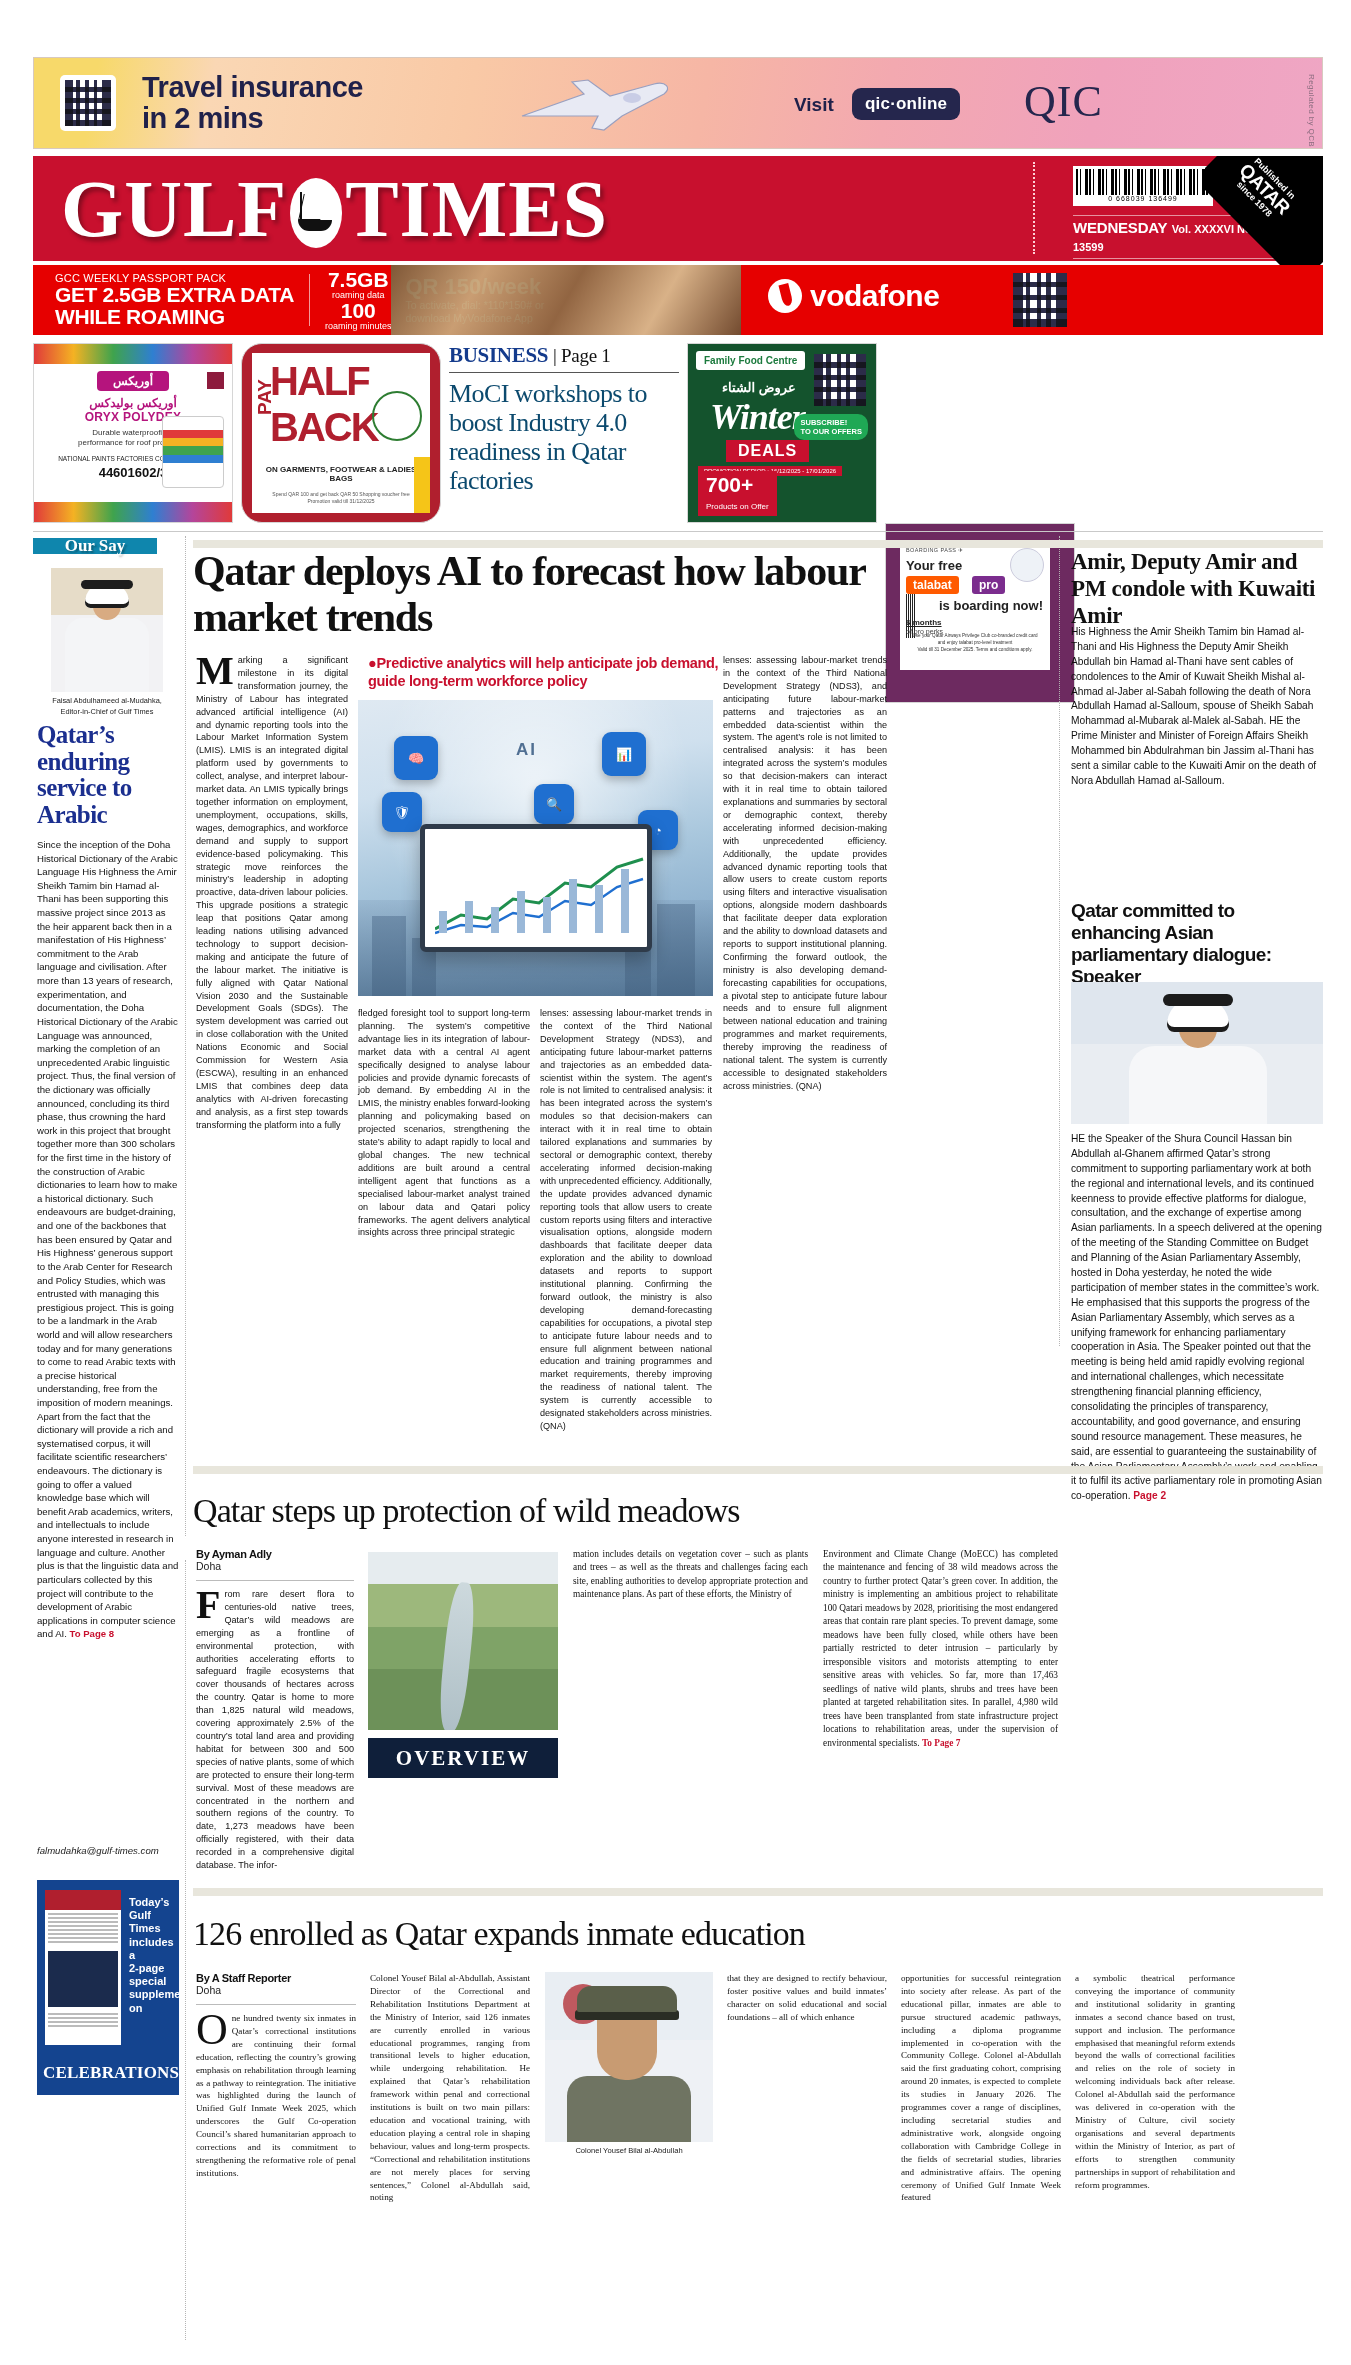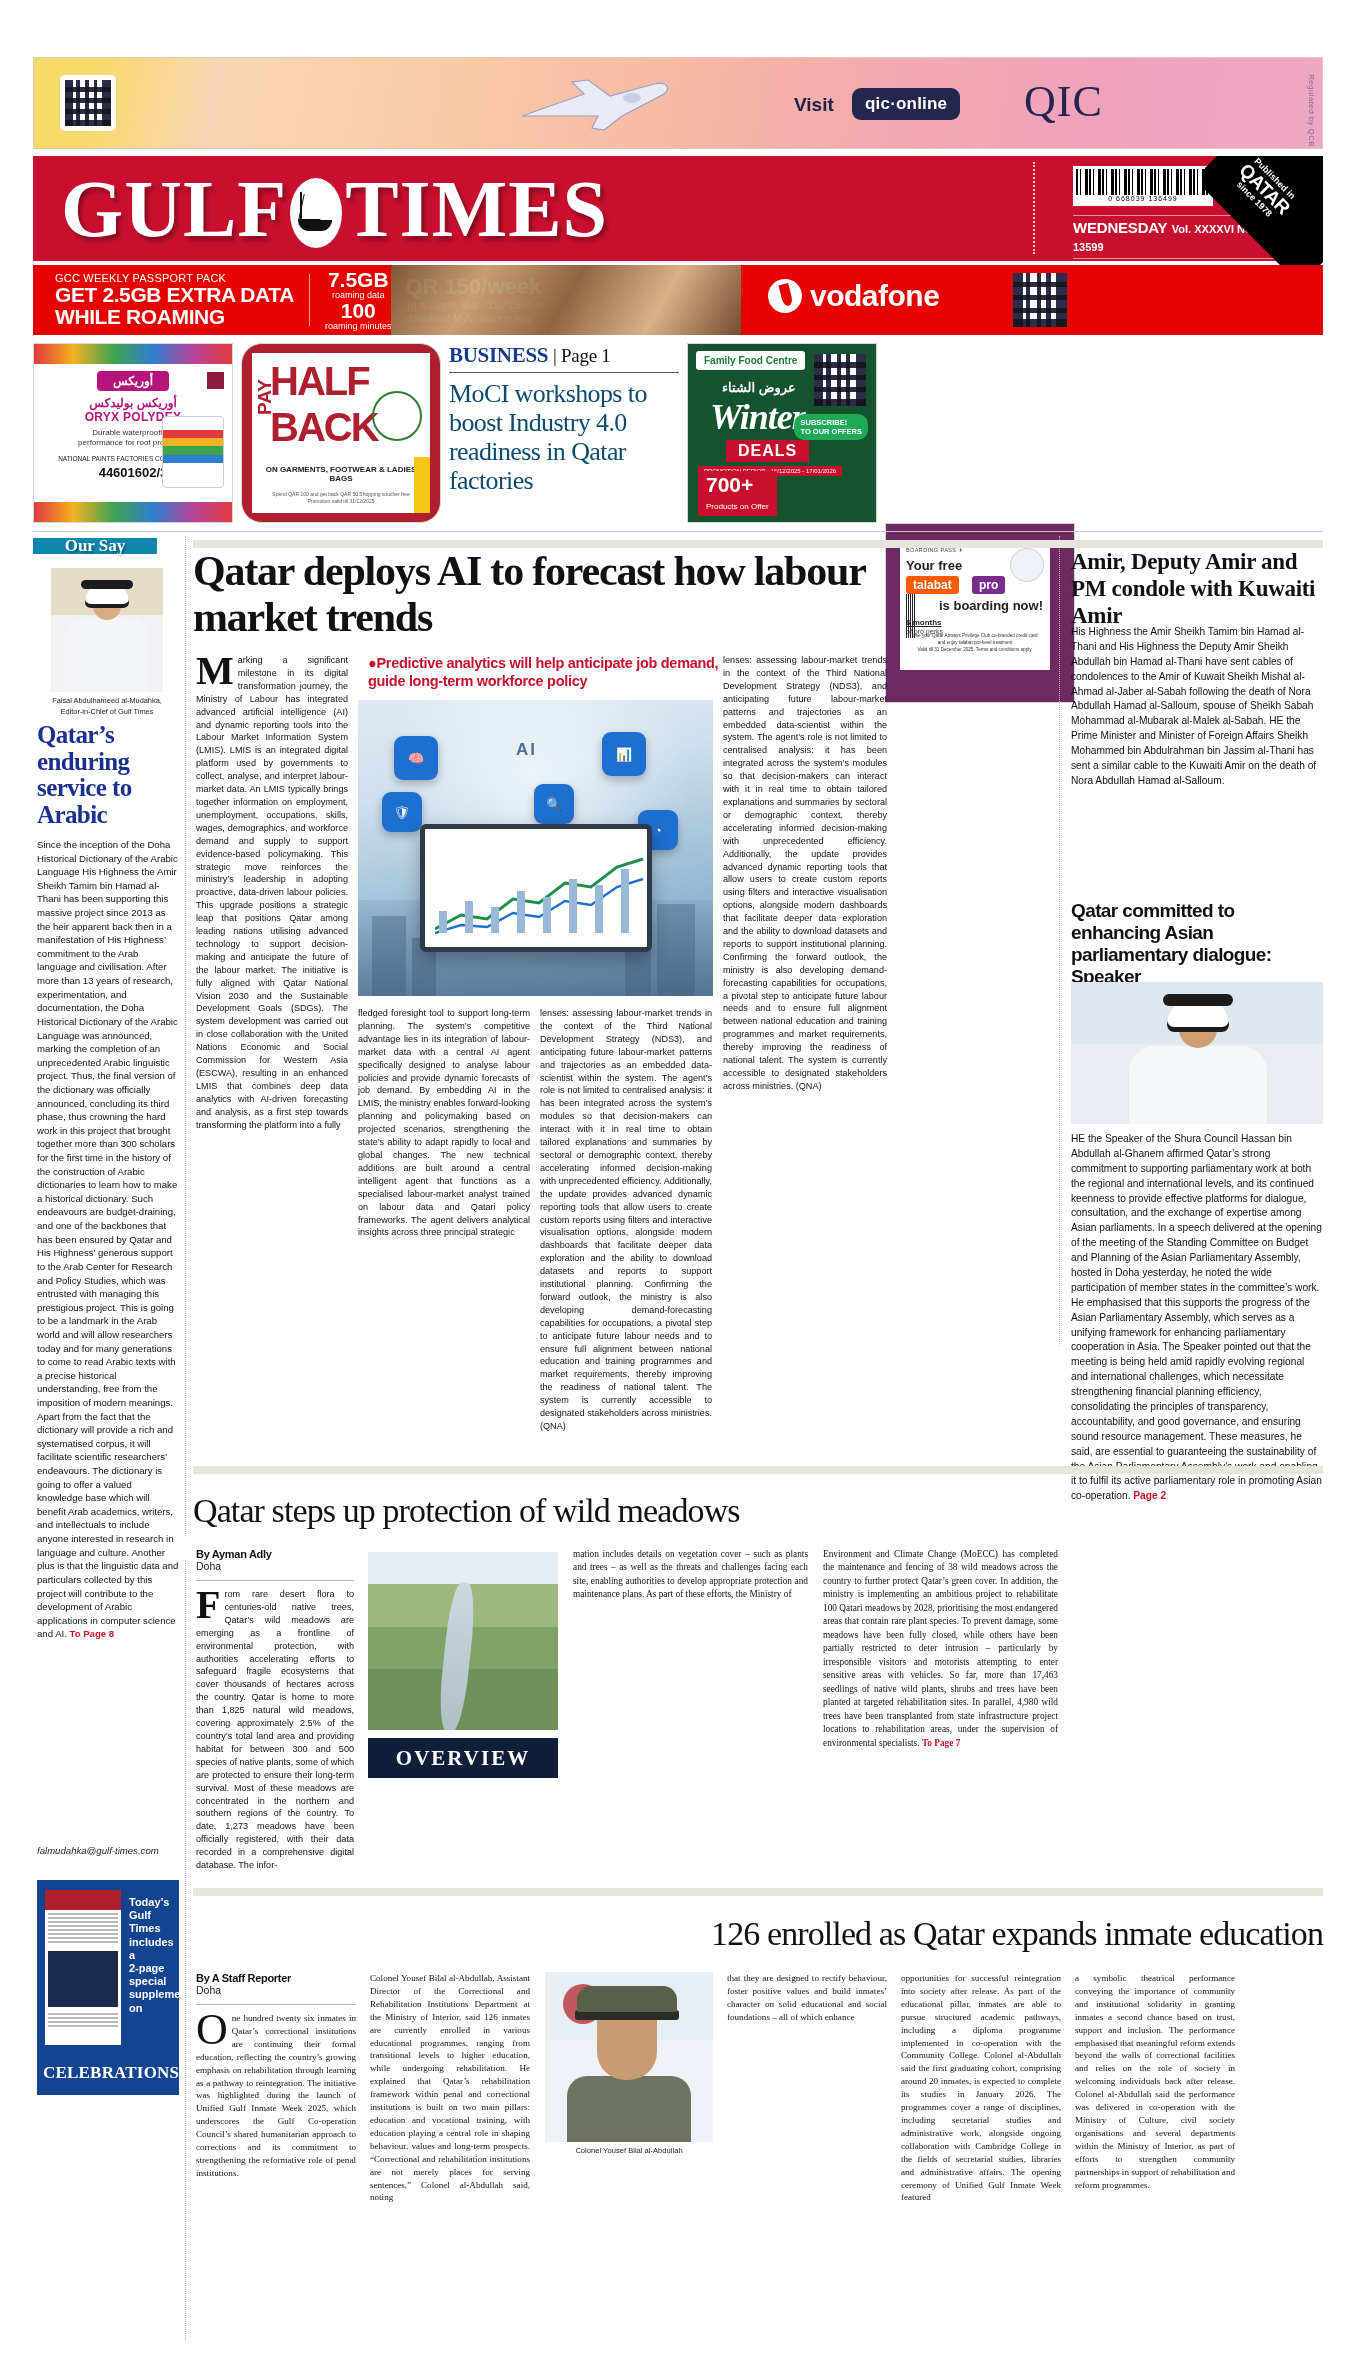--- a/index.html
+++ b/index.html
@@ -300,21 +300,21 @@
      color:#fff; font-family:"Liberation Serif", serif; font-weight:bold; font-size:21px;
      letter-spacing:2px; display:flex; align-items:center; justify-content:center;}
   .m-col3 { position:absolute; left:540px; top:1548px; width:235px; font-size:9.3px; line-height:1.45;
      text-align:justify; font-family:"Liberation Serif", serif;}
   .m-col4 { position:absolute; left:790px; top:1548px; width:235px; font-size:9.3px; line-height:1.45;
      text-align:justify; font-family:"Liberation Serif", serif;}
   .topage7 { color:#c8102e; font-weight:bold; }
 
   
   .sec3-hl { position:absolute; left:160px; top:1915px; width:1130px;
-     font-family:"Liberation Serif", serif; font-size:34px; color:#111; letter-spacing:-.9px;text-align:right;}
+     font-family:"Liberation Serif", serif; font-size:34px; color:#111; letter-spacing:-.9px;}
   .i-col1 { position:absolute; left:163px; top:1972px; width:160px; }
   .i-body { font-size:9.1px; line-height:1.42; text-align:justify; font-family:"Liberation Serif", serif;}
   .i-col2 { position:absolute; left:337px; top:1972px; width:160px; font-size:9.1px; line-height:1.42;
      text-align:justify; font-family:"Liberation Serif", serif;}
   .i-photo { position:absolute; left:512px; top:1972px; width:168px; height:170px;
      background:linear-gradient(180deg,#e9eef3 0 40%,#eef1f5 40%); overflow:hidden;}
   .ip-cap { position:absolute; left:32px; top:14px; width:100px; height:26px; background:#5a5f4a;
      border-radius:14px 14px 2px 2px;}
   .ip-peak { position:absolute; left:30px; top:38px; width:104px; height:10px; background:#2a2d24;
      border-radius:3px;}
@@ -337,20 +337,24 @@
 </style>
 </head>
 <body>
 
 <div class="page">
 
   <div class="topad">
     <div class="qr">
         <div class="qrpat"></div>
       </div>
+    <div class="tline">
+      <div>Travel insurance</div>
+      <div>in 2 mins</div>
+    </div>
     <svg class="plane" viewBox="0 0 170 58">
       <path d="M8 40 L70 18 L58 6 L74 4 L96 20 L140 8 C152 5 158 12 150 18 L108 40 L90 54 L78 52 L84 40 Z" fill="#e8eaf4" stroke="#9aa0c0" stroke-width="1.2"></path>
       <ellipse cx="118" cy="22" rx="9" ry="5" fill="#c9cde6"></ellipse>
     </svg>
     <div class="visit">Visit</div>
     <div class="qicpill">qic·online</div>
     <div class="qicbrand">QIC</div>
     <div class="qicside">Regulated by QCB</div>
   </div>
 

